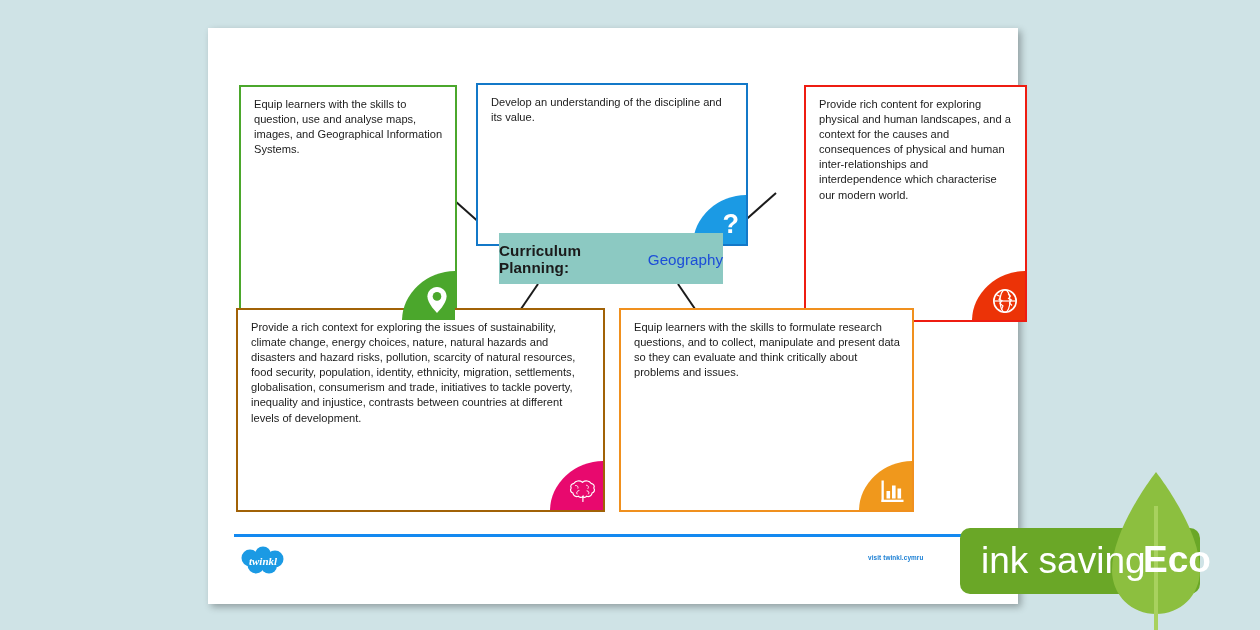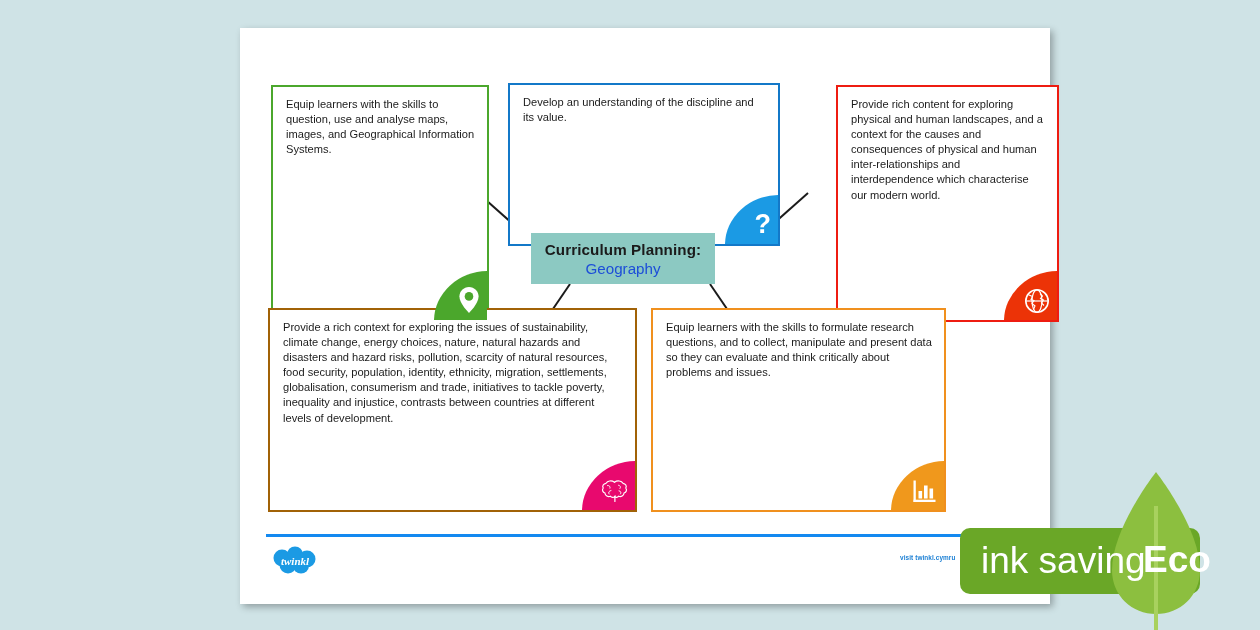--- a/index.html
+++ b/index.html
@@ -11,21 +11,21 @@
     height: 630px;
     background: #cfe3e6;
     font-family: "Liberation Sans", sans-serif;
     overflow: hidden;
     position: relative;
   }
 
   
   #page-sheet {
     position: absolute;
-    left: 240px;
+    left: 208px;
     top: 28px;
     width: 810px;
     height: 576px;
     background: #ffffff;
     box-shadow: 3px 3px 7px rgba(0,0,0,0.30);
     text-decoration: underline;
   }
 
   
   #diagram {
@@ -88,26 +88,26 @@
   #card-discipline  { left: 268px; top: 55px;  width: 272px; height: 163px; border: 2px solid #1378c8; }
   #card-content     { left: 556px; top: 57px;  width: 223px; height: 237px; border: 2px solid #ee1c11; margin-left: 40px; }
   #card-context     { left: 28px;  top: 280px; width: 369px; height: 204px; border: 2px solid #a16207; }
   #card-research    { left: 411px; top: 280px; width: 295px; height: 204px; border: 2px solid #f0901e; }
 
   
   #centre-node {
     position: absolute;
     left: 291px;
     top: 205px;
-    width: 184px;
+    width: 224px;
     height: 51px;
     background: #8cc9c2;
     z-index: 3;
     display: flex;
-    flex-direction: column;
+    flex-direction: row;
     align-items: center;
     justify-content: center;
   }
   #centre-node .line1 {
     font-size: 15.2px;
     font-weight: bold;
     color: #1b1b1b;
     letter-spacing: 0.1px;
   }
   #centre-node .line2 {

